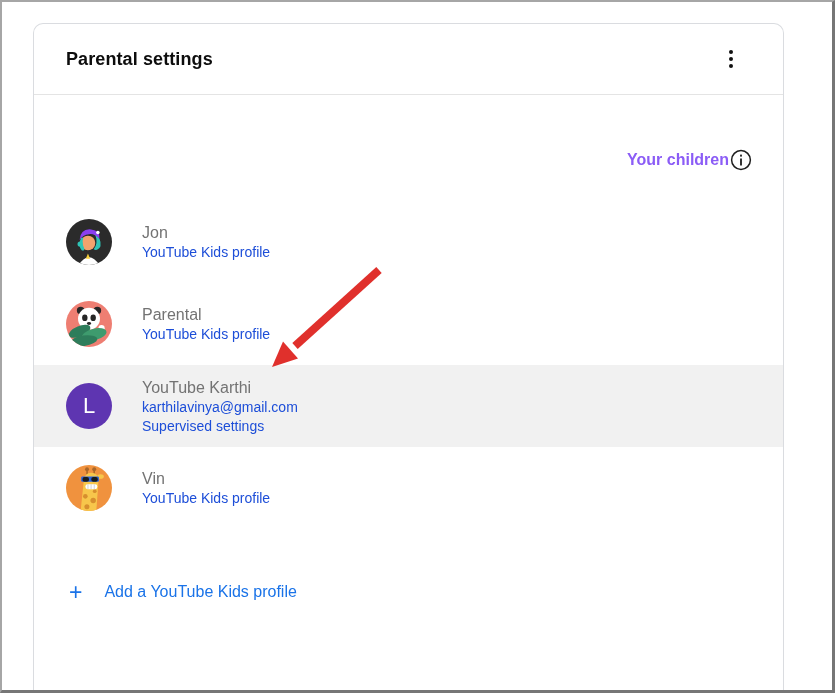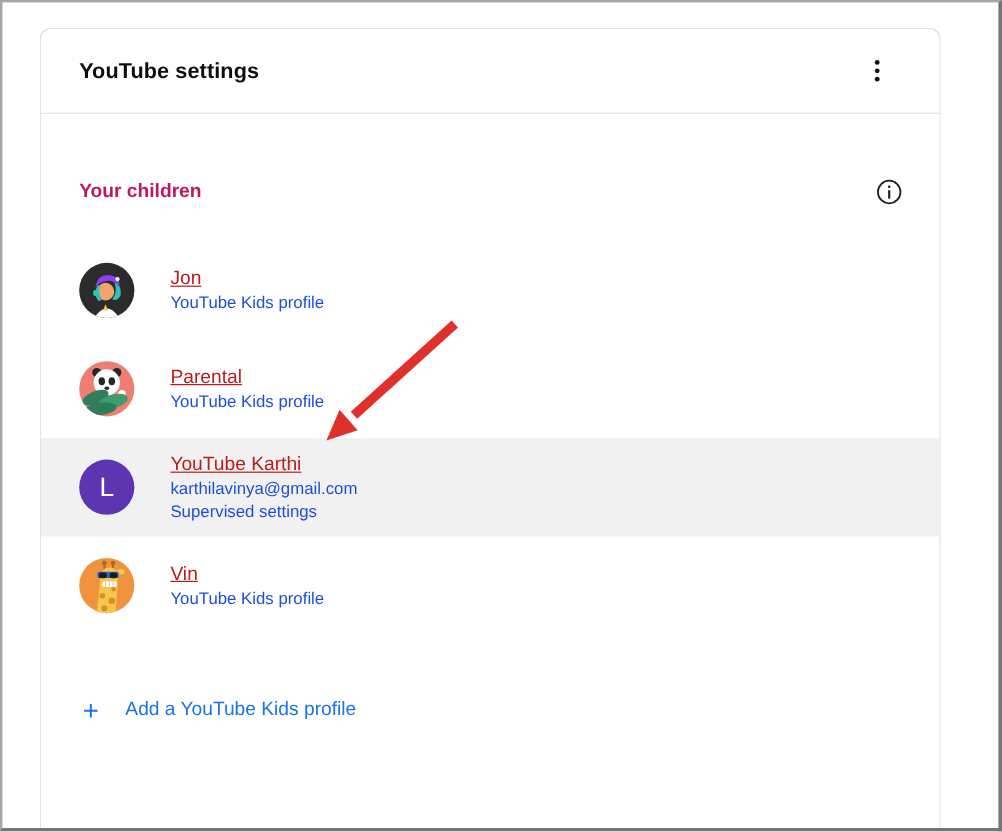--- a/index.html
+++ b/index.html
@@ -67,22 +67,23 @@
   }
   .section-head {
     margin-top: 53px;
     padding: 0 30px 0 32px;
     display: flex;
     align-items: center;
   }
   .section-title {
     font-size: 16px;
     font-weight: bold;
-    color: #be185d;
+    color: #8b5cf6;
     flex: 1;
+    text-align: right;
   }
   .info-btn {
     width: 24px; height: 24px;
     background: none; border: none;
     cursor: pointer;
     display: flex; align-items: center; justify-content: center;
   }
   .rows { margin-top: 29px; }
   .row {
     height: 82px;
@@ -100,21 +101,21 @@
     margin-right: 30px;
     display: flex; align-items: center; justify-content: center;
   }
   .avatar svg { width: 46px; height: 46px; display: block; }
   .avatar.letter {
     color: #fff;
     font-size: 22px;
     font-weight: 400;
   }
   .meta { display: flex; flex-direction: column; }
-  .name { font-size: 16px; line-height: 21px; color: #b91c1c; text-decoration: underline; }
+  .name { font-size: 16px; line-height: 21px; color: #737373; }
   .sub  { font-size: 14px; line-height: 19px; color: #1d4ed8; }
   .add-row {
     margin-top: 39px;
     height: 48px;
     display: flex;
     align-items: center;
     padding-left: 35px;
     color: #1a73e8;
     cursor: pointer;
   }
@@ -134,21 +135,21 @@
   }
 </style>
 </head>
 <body>
 
 <div class="frame">
 
   <div class="card">
 
     <div class="card-header">
-      <div class="card-title">YouTube settings</div>
+      <div class="card-title">Parental settings</div>
       <button class="kebab" aria-label="More options">
         <span class="dot"></span>
         <span class="dot"></span>
         <span class="dot"></span>
       </button>
     </div>
 
     <div class="divider"></div>
 
     <div class="section-head">

